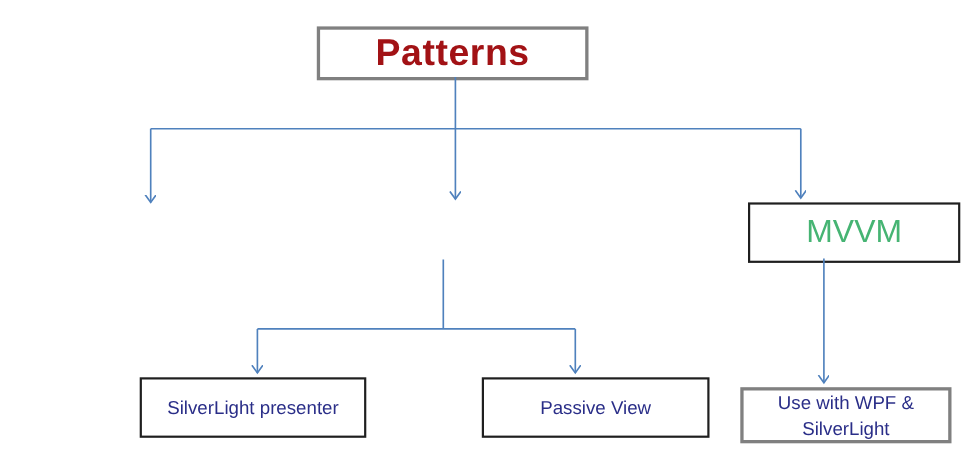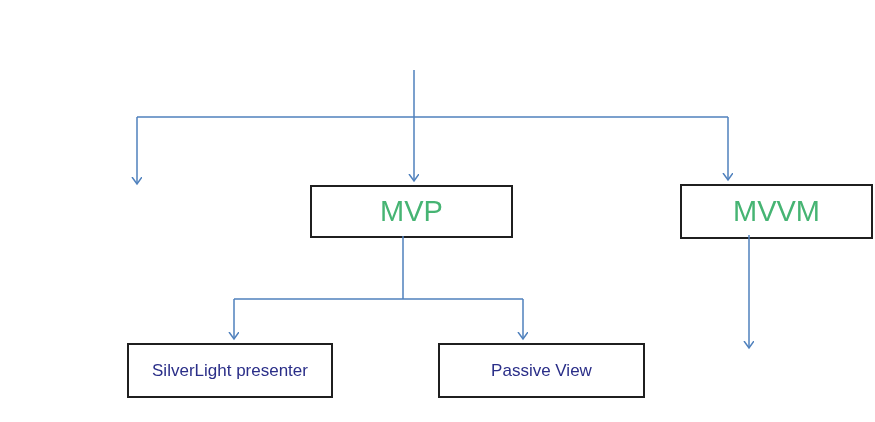--- a/index.html
+++ b/index.html
@@ -80,32 +80,35 @@
     <path class="connector" d="M 137 117 V 184" marker-end="url(#arw)"></path>
     <path class="connector" d="M 414 117 V 181" marker-end="url(#arw)"></path>
     <path class="connector" d="M 728 117 V 180" marker-end="url(#arw)"></path>
     <path class="connector" d="M 403 236 V 299"></path>
     <path class="connector" d="M 234 299 H 523"></path>
     <path class="connector" d="M 234 299 V 339" marker-end="url(#arw)"></path>
     <path class="connector" d="M 523 299 V 339" marker-end="url(#arw)"></path>
     <path class="connector" d="M 749 235 V 348" marker-end="url(#arw)"></path>
   </svg>
 
+  <div class="node border-gray" id="node-patterns">
+    <span class="root-label">Patterns</span>
+  </div>
 
 
-  <div class="node border-dark" id="node-mvp">
-    <span class="l1-label">MVP</span>
-  </div>
 
   <div class="node border-dark" id="node-mvvm">
     <span class="l1-label">MVVM</span>
   </div>
 
   <div class="node border-dark" id="node-supervising">
     <span class="l2-label">SilverLight presenter</span>
   </div>
 
   <div class="node border-dark" id="node-passive">
     <span class="l2-label">Passive View</span>
   </div>
 
+  <div class="node border-gray" id="node-usewpf">
+    <span class="l2-label">Use with WPF &amp; SilverLight</span>
+  </div>
 
 </div>
 
 </body></html>

